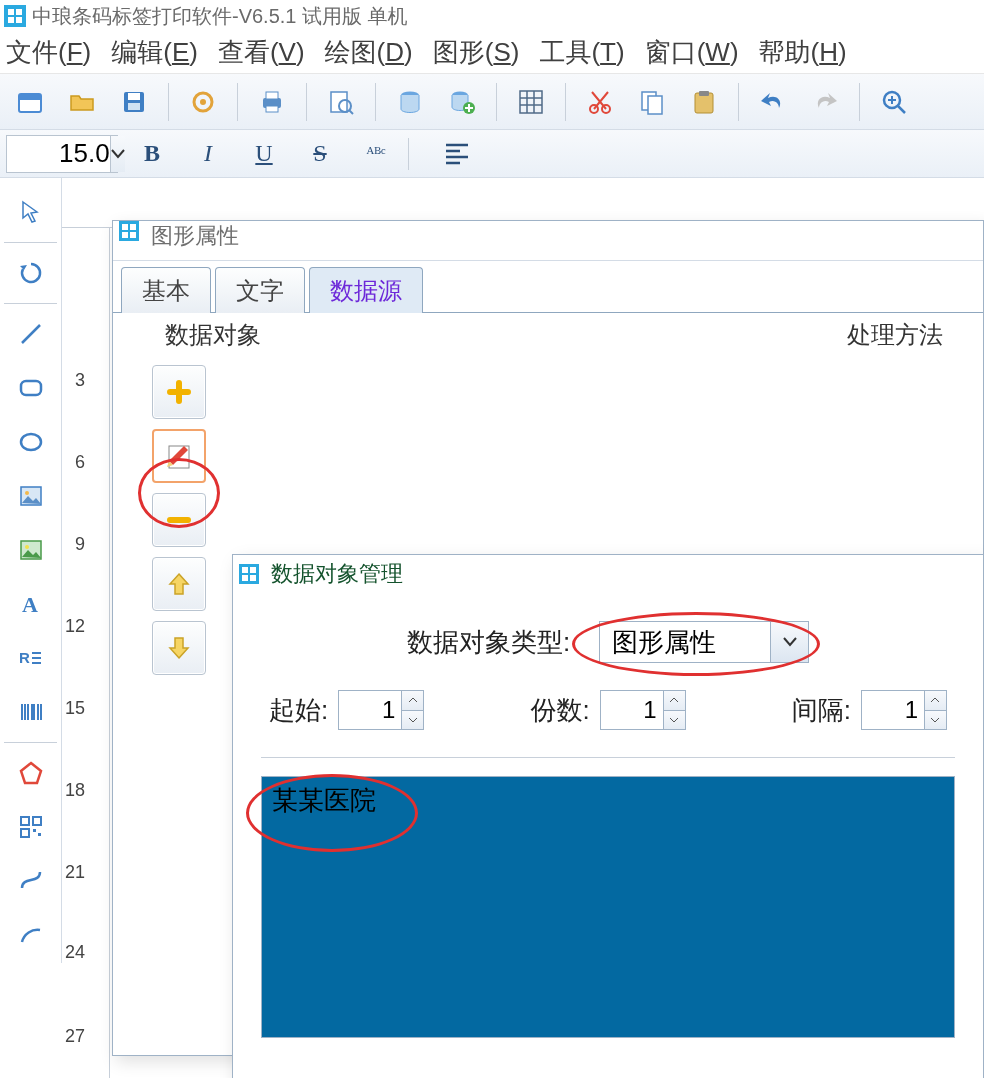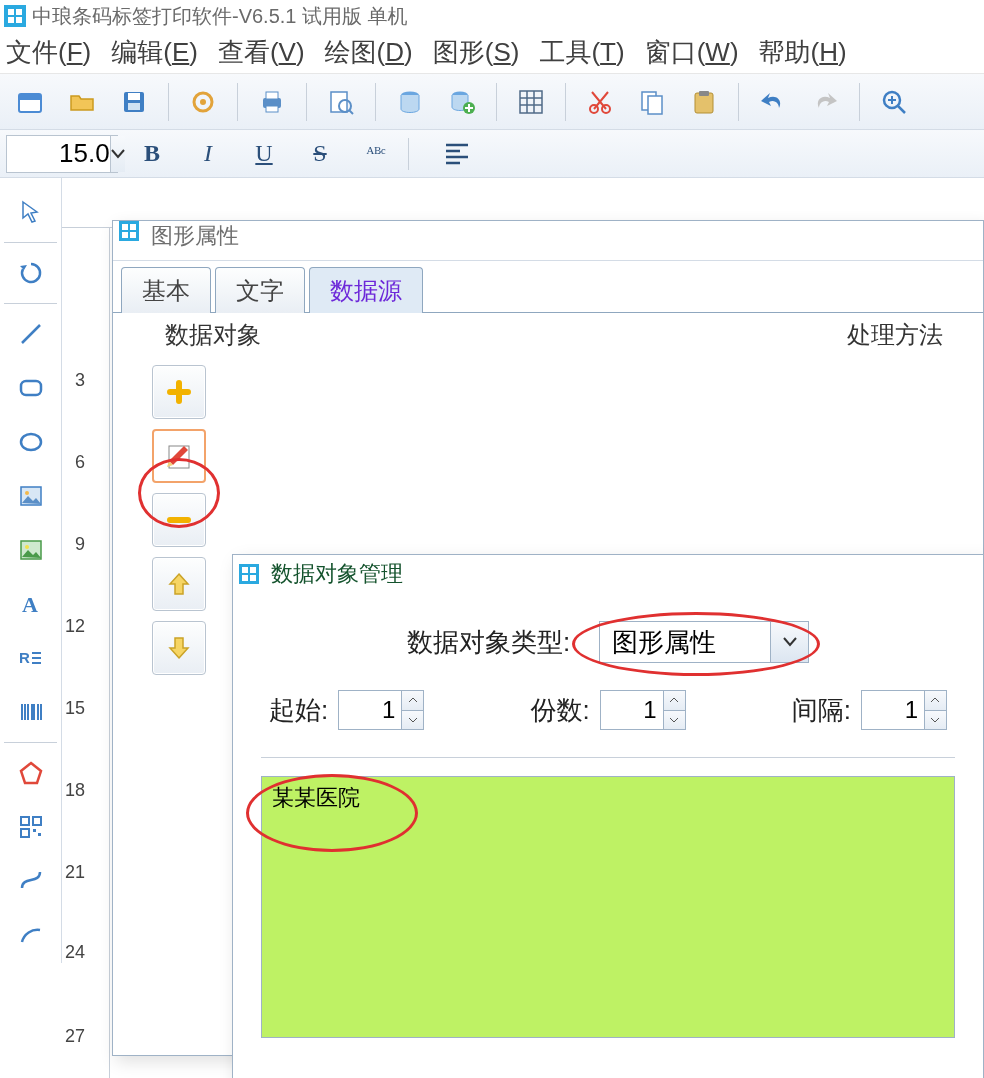--- a/index.html
+++ b/index.html
@@ -63,21 +63,21 @@
   .lbl { font-size:26px; color:#222; }
   .combo { height:42px; display:flex; align-items:center; border:1px solid #9fb2c6; background:#fff;}
   .combo .cval { padding:0 12px; font-size:26px; min-width:170px;}
   .combo .carrow { width:38px; height:100%; border-left:1px solid #9fb2c6; background:linear-gradient(#f7f9fc,#dce6f1); display:flex; align-items:center; justify-content:center;}
   .spin { display:flex; align-items:center; height:42px; }
   .spin input { width:64px; height:40px; border:1px solid #9fb2c6; text-align:right; font-size:24px; padding-right:6px;}
   .spin .spbtns { width:22px; height:40px; display:flex; flex-direction:column; border:1px solid #9fb2c6; border-left:none;}
   .spin .spbtns div{ flex:1; display:flex; align-items:center; justify-content:center; background:linear-gradient(#f7f9fc,#e5ecf4);}
   .spin .spbtns div+div{ border-top:1px solid #9fb2c6;}
   .mgr-sep { height:1px; background:#c8d0da; margin:6px 0 18px;}
-  .big-edit { width:694px; height:262px; border:1px solid #9fb2c6; background:#bef264; font-size:22px; padding:6px 10px; resize:none; font-family:inherit;}
+  .big-edit { width:694px; height:262px; border:1px solid #9fb2c6; background:#0369a1; font-size:26px; padding:6px 10px; resize:none; font-family:inherit;}
   
   .anno { position:absolute; border:3px solid #e03030; border-radius:50%; pointer-events:none;}
   svg { display:block;}
 </style>
 </head>
 <body>
 
 <div class="titlebar">
   <div class="app-icon">
     <svg viewBox="0 0 16 16">

